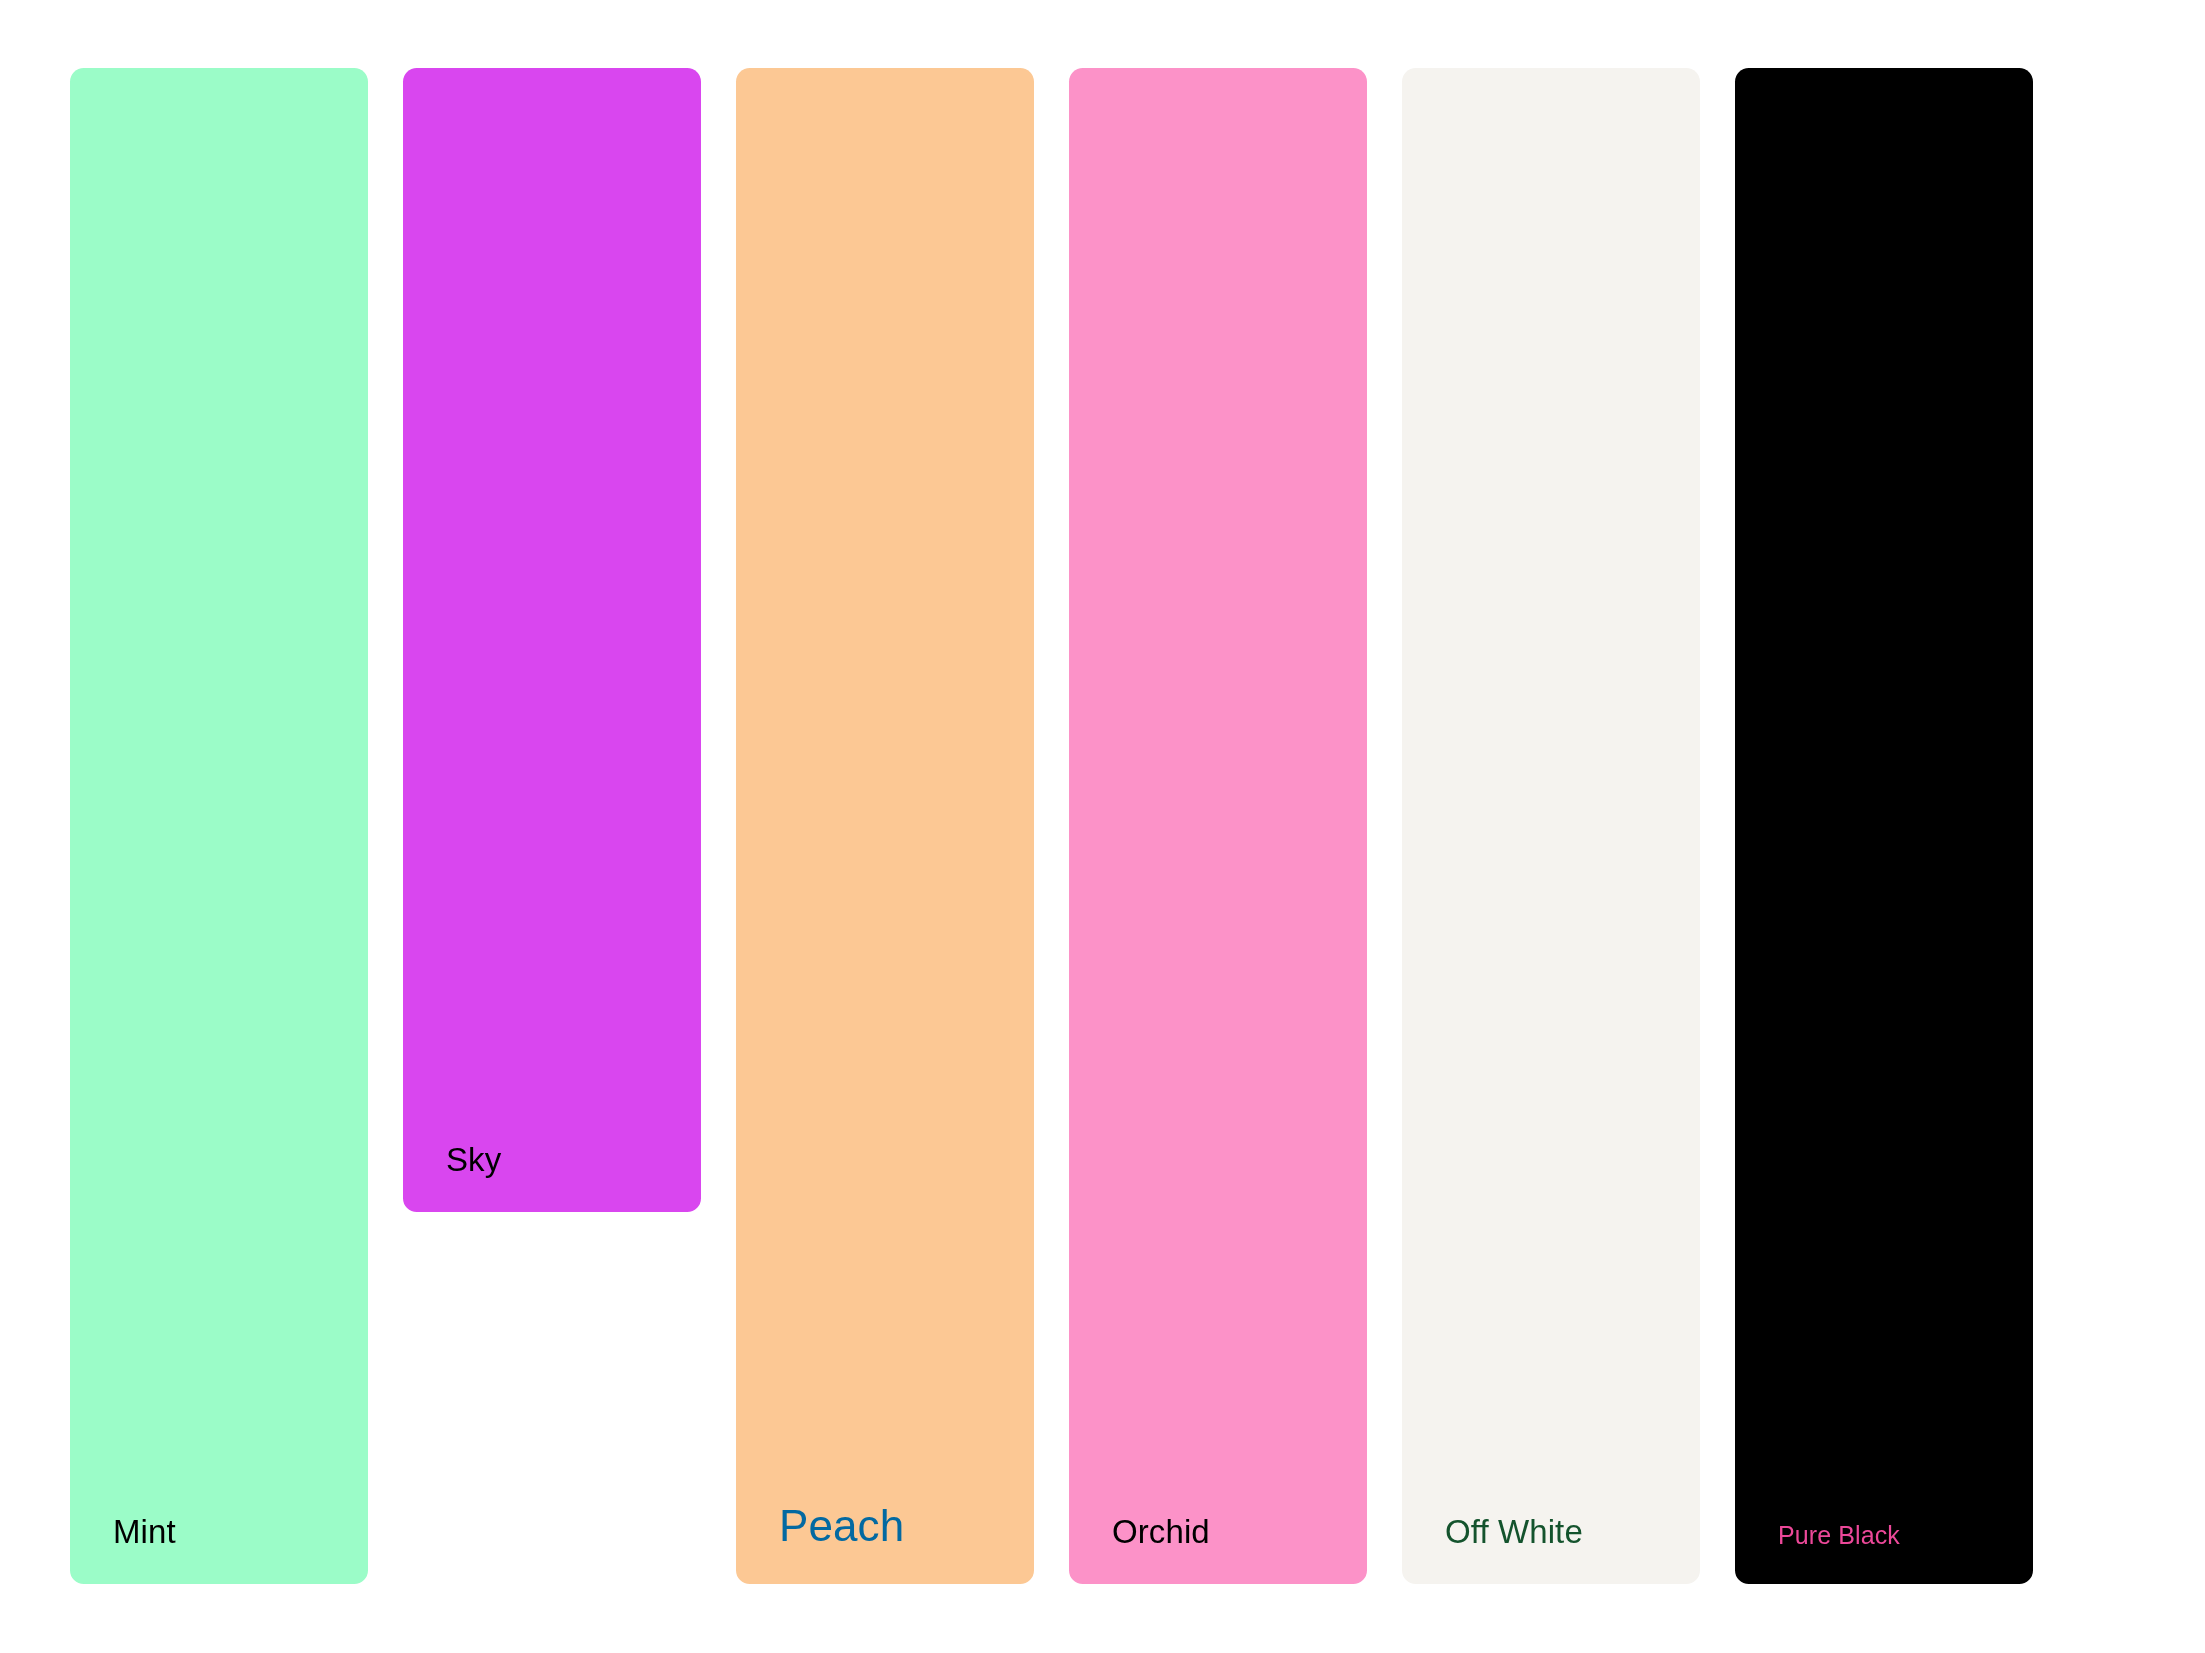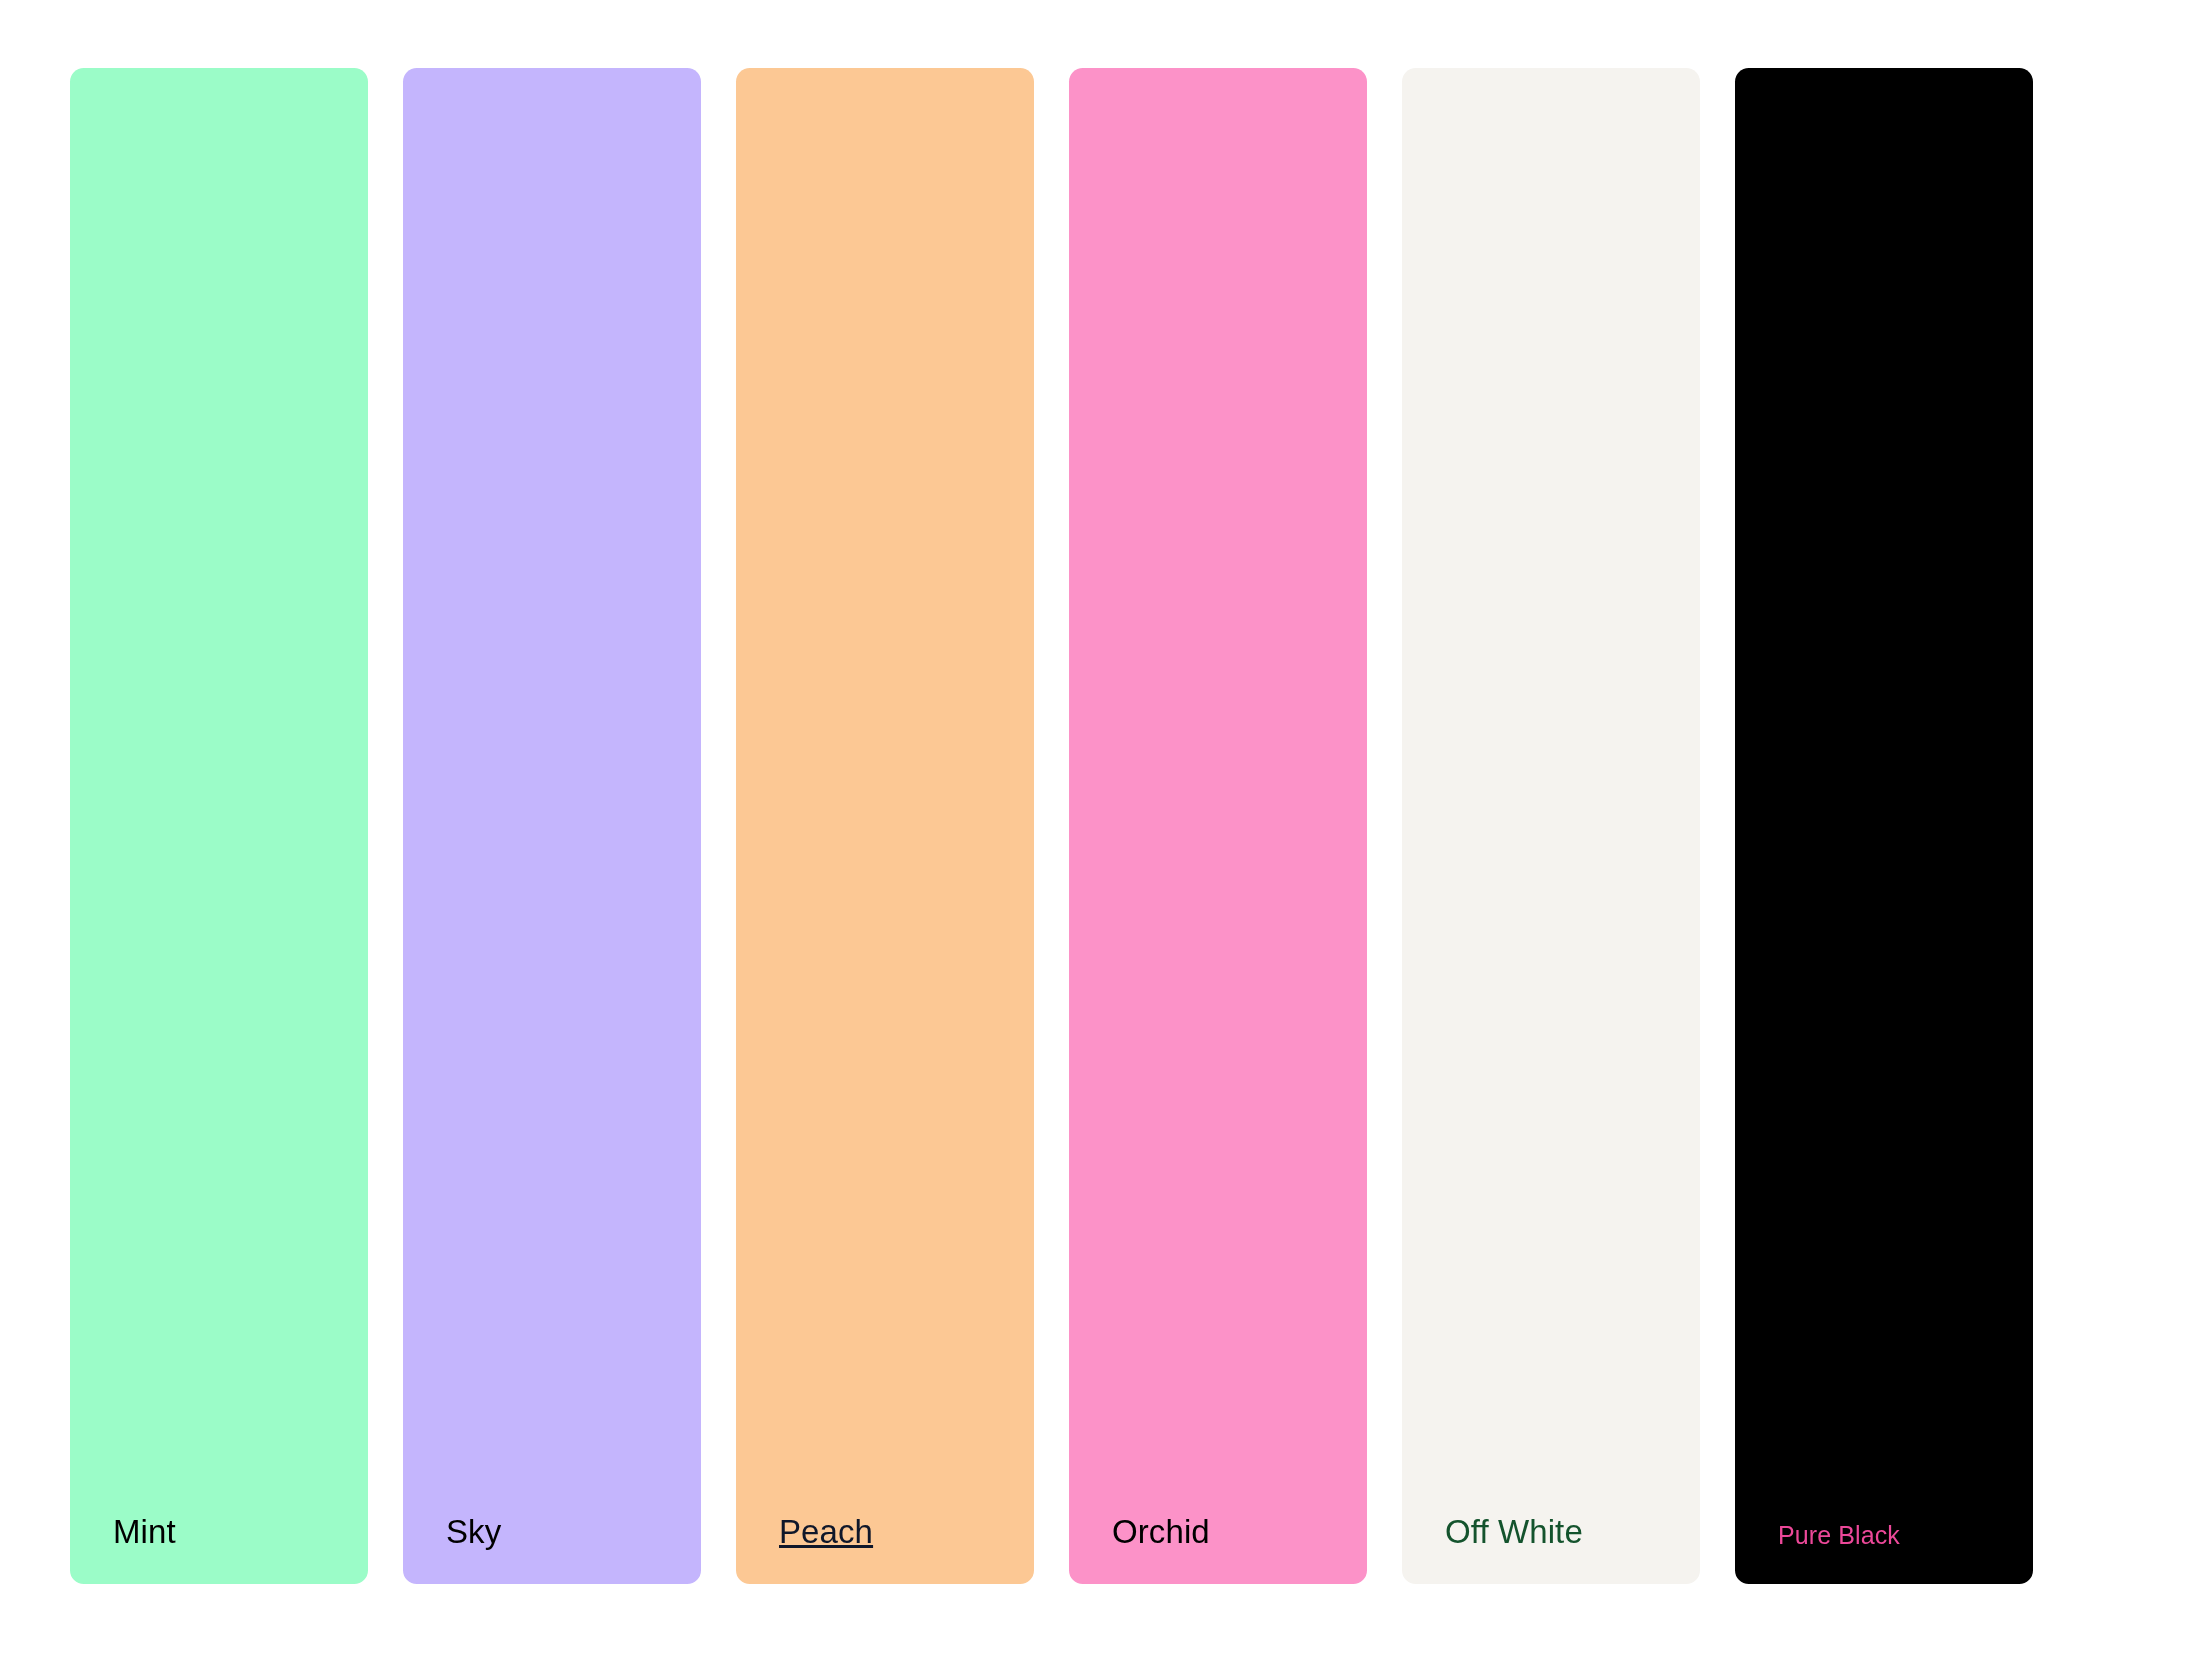--- a/index.html
+++ b/index.html
@@ -52,26 +52,26 @@
 </style>
 </head>
 <body style="background: rgb(255, 255, 255);">
 
 <div id="palette-board" style="gap: 35px;">
 
   <div class="swatch-card" style="background-color: rgb(155, 252, 200); flex-basis: 298px; width: 298px; height: 1516px; border-radius: 13.8px;">
     <span class="swatch-label" style="color: rgb(0, 0, 0); font-size: 33px;">Mint</span>
   </div>
 
-  <div class="swatch-card" style="background-color: #c4b5fd; flex-basis: 298px; width: 298px; height: 1516px; border-radius: 13.8px;">
+  <div class="swatch-card" style="background-color: #d946ef; flex-basis: 298px; width: 298px; height: 1144px; border-radius: 13.8px;">
     <span class="swatch-label" style="color: rgb(0, 0, 0); font-size: 33px;">Sky</span>
   </div>
 
   <div class="swatch-card" style="background-color: rgb(252, 200, 148); flex-basis: 298px; width: 298px; height: 1516px; border-radius: 13.8px;">
-    <span class="swatch-label" style="color: #0f172a; font-size: 33px; text-decoration: underline;">Peach</span>
+    <span class="swatch-label" style="color: #0369a1; font-size: 44px;">Peach</span>
   </div>
 
   <div class="swatch-card" style="background-color: rgb(252, 146, 200); flex-basis: 298px; width: 298px; height: 1516px; border-radius: 13.8px; padding-left: 15px;">
     <span class="swatch-label" style="color: rgb(0, 0, 0); font-size: 33px;">Orchid</span>
   </div>
 
   <div class="swatch-card" style="background-color: rgb(245, 243, 239); flex-basis: 298px; width: 298px; height: 1516px; border-radius: 13.8px;">
     <span class="swatch-label" style="color: #14532d; font-size: 33px;">Off White</span>
   </div>
 

